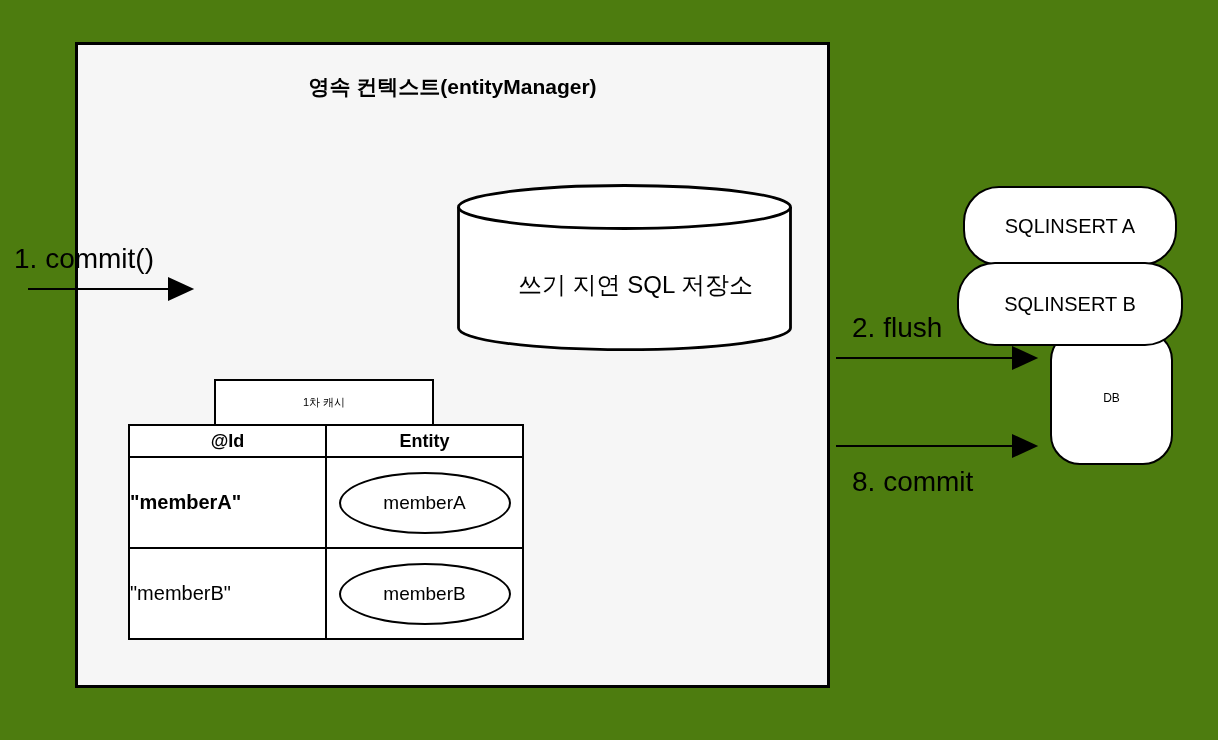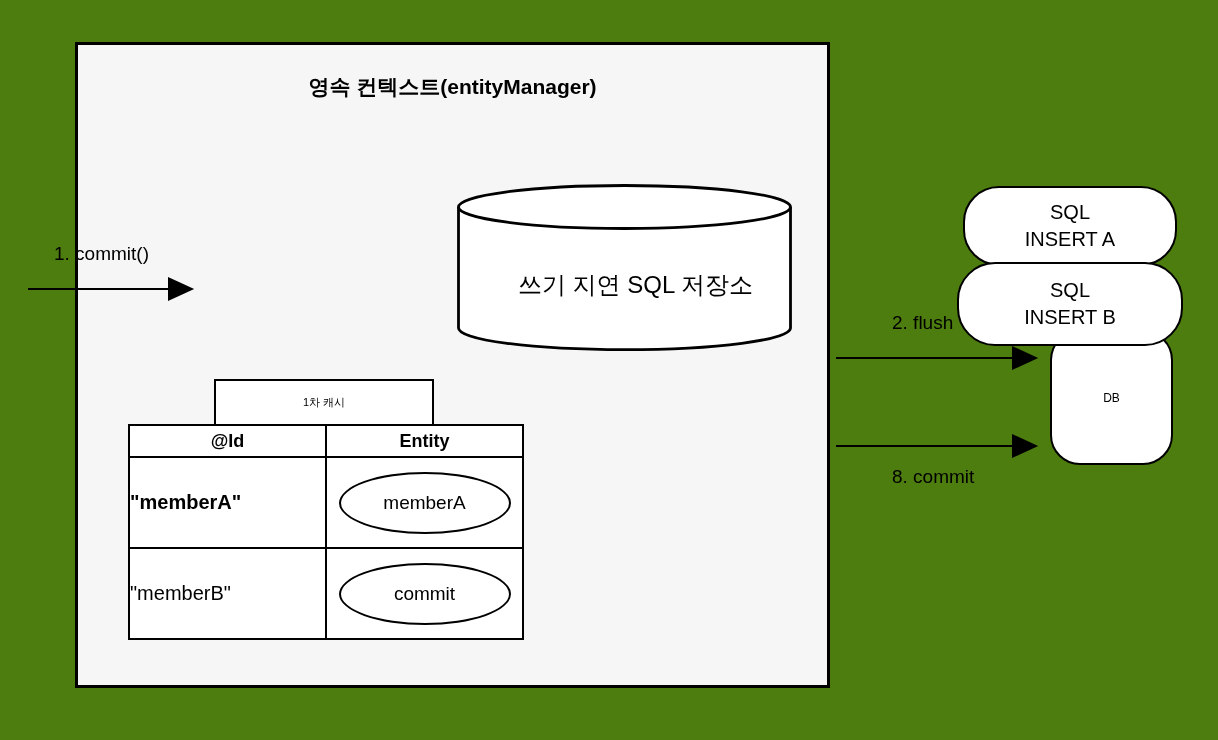--- a/index.html
+++ b/index.html
@@ -87,34 +87,33 @@
     width: 168px; height: 58px;
     border: 2.5px solid #000;
     border-radius: 50%;
     background: #ffffff;
     font-size: 19px;
   }
 
   
   .step-label {
     position: absolute;
-    font-size: 19px;
+    font-size: 28px;
     white-space: nowrap;
-    margin-left: 40px;
   }
   .step-commit-in  { left: 14px;  top: 243px; }
   .step-flush      { left: 852px; top: 312px; }
   .step-commit-out { left: 852px; top: 466px; }
 
   
   .sql-box {
     position: absolute;
     background: #ffffff;
     border: 2.5px solid #000;
-    display: flex; flex-direction: column;
+    display: flex; flex-direction: row;
     align-items: center; justify-content: center;
     font-size: 20px;
     line-height: 1.35;
     text-align: center;
   }
   .sql-a { left: 963px; top: 186px; width: 210px; height: 76px; border-radius: 36px; z-index: 2; }
   .sql-b { left: 957px; top: 262px; width: 222px; height: 80px; border-radius: 38px; z-index: 3; }
   .db-box {
     position: absolute;
     left: 1050px; top: 330px;
@@ -168,21 +167,21 @@
           <td class="entity-cell">
             <span class="entity-ellipse">
               <span>memberA</span>
             </span>
           </td>
         </tr>
         <tr>
           <td class="id-cell">"memberB"</td>
           <td class="entity-cell">
             <span class="entity-ellipse">
-              <span>commit</span>
+              <span>memberB</span>
             </span>
           </td>
         </tr>
       </tbody>
     </table>
   </div>
 
   <div class="step-label step-commit-in">1. commit()</div>
   <div class="step-label step-flush">2. flush</div>
   <div class="step-label step-commit-out">8. commit</div>

